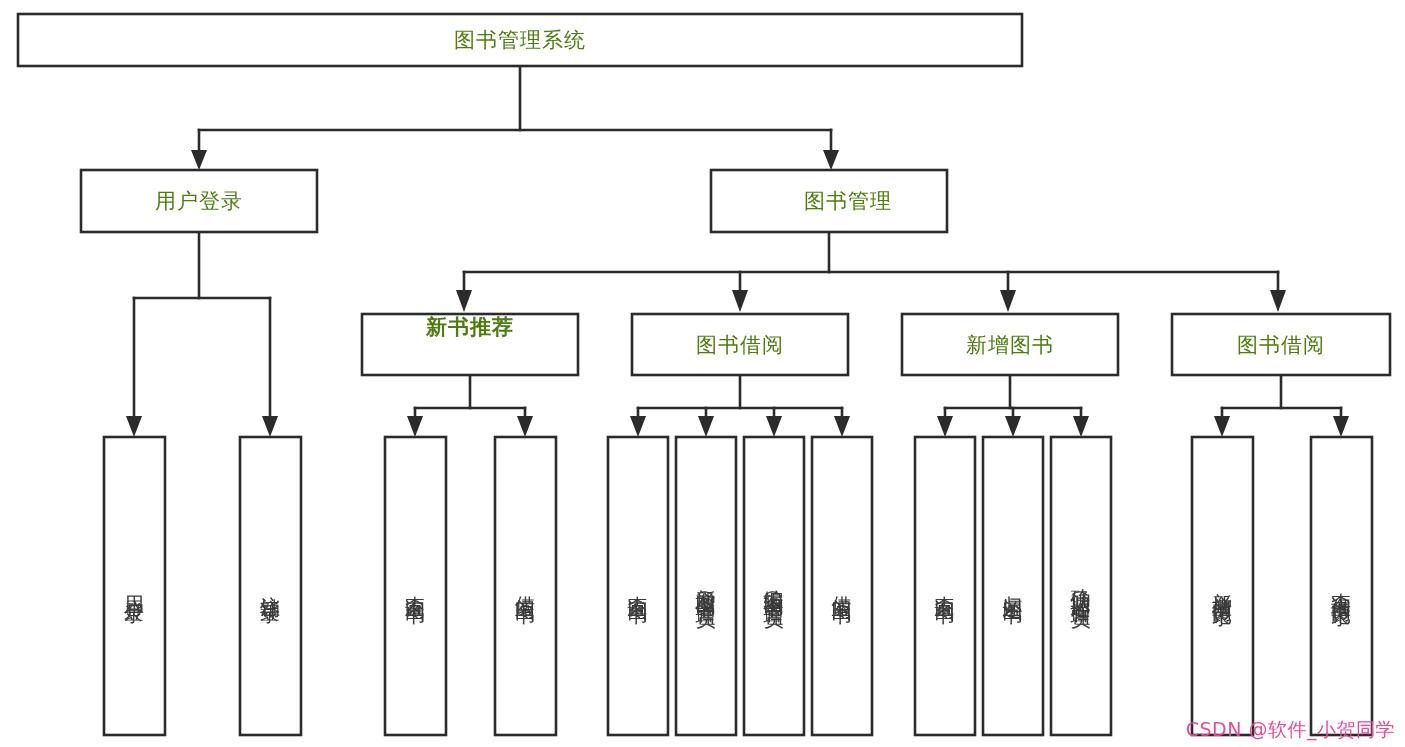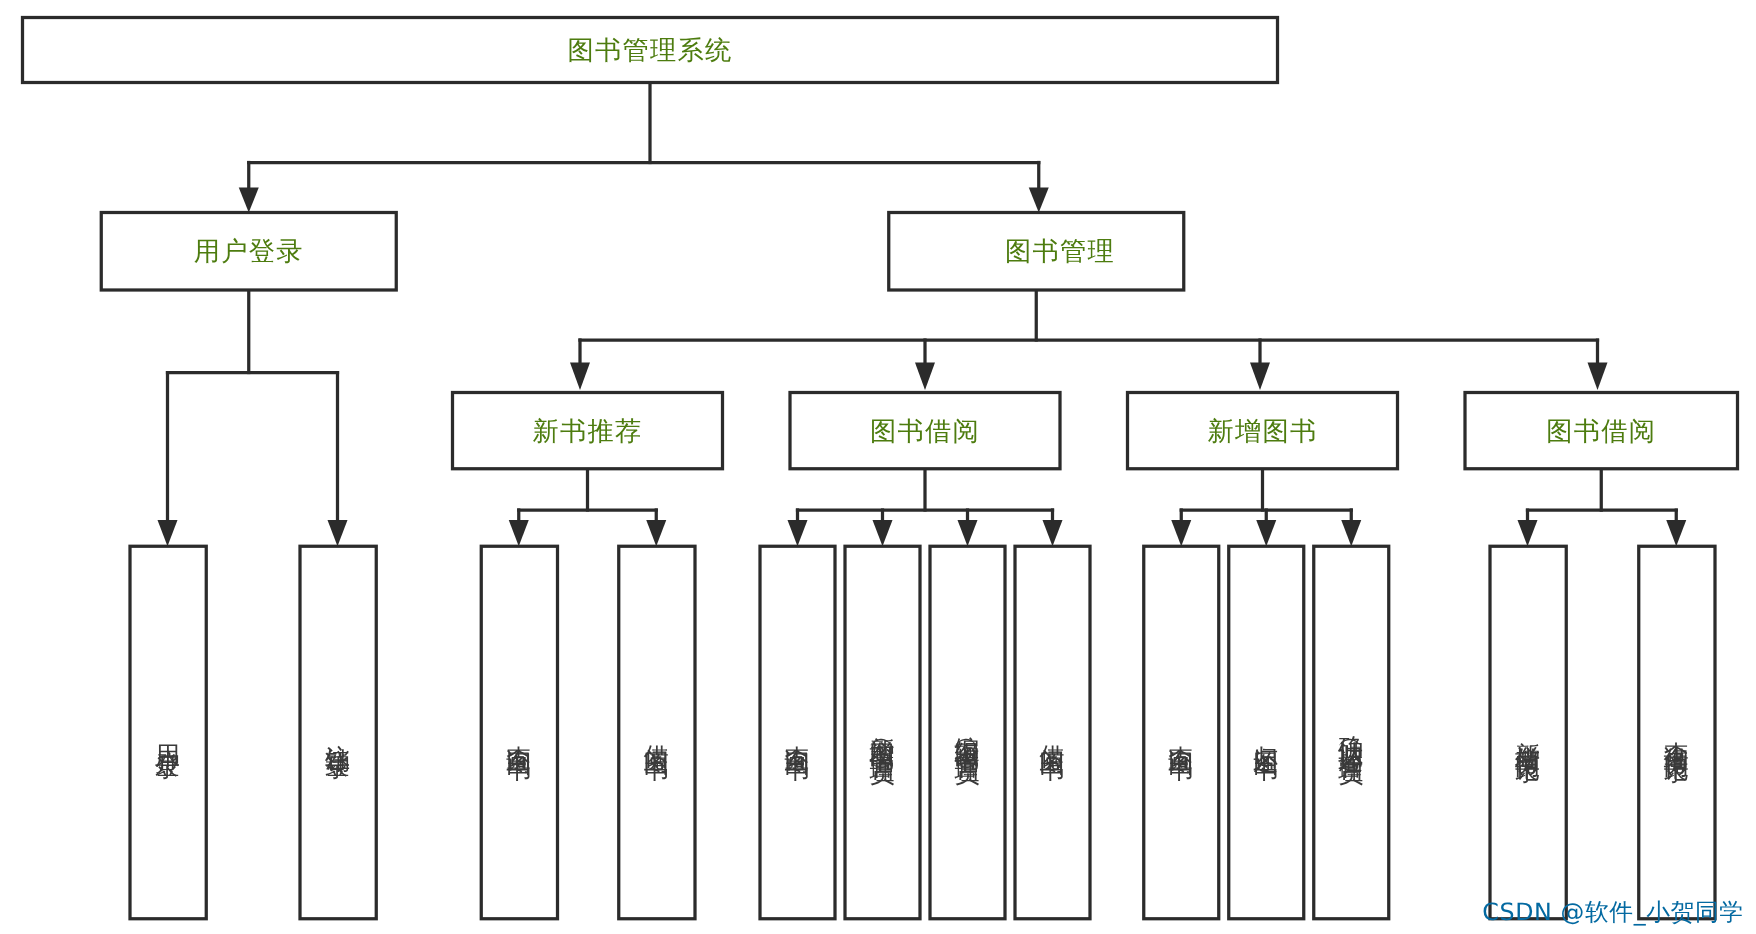--- a/index.html
+++ b/index.html
@@ -32,21 +32,21 @@
     display:flex;align-items:center;justify-content:center;
     pointer-events:none;
   }
   .hlabel{
     font-family:"DejaVu Sans","Liberation Sans",sans-serif;
     font-size:21px;color:#4d7c0f;letter-spacing:1px;white-space:nowrap;
   }
   #watermark{
     position:absolute;right:10px;bottom:4px;
     font-family:"DejaVu Sans","Liberation Sans",sans-serif;
-    font-size:19px;color:#0369a1;letter-spacing:0.5px;white-space:nowrap;
+    font-size:19px;color:#ec4899;letter-spacing:0.5px;white-space:nowrap;
     user-select:none;
   }
 </style>
 </head>
 <body>
 
 <div id="diagram-root">
 
   <svg id="tree-svg" viewBox="0 0 1405 747">
 
@@ -147,21 +147,21 @@
     <span class="hlabel">图书管理系统</span>
   </div>
 
   <div class="hlabel-wrap" style="left:81px;top:170px;width:236px;height:62px;">
     <span class="hlabel">用户登录</span>
   </div>
   <div class="hlabel-wrap" style="left:711px;top:170px;width:236px;height:62px;padding-left:19px;">
     <span class="hlabel">图书管理</span>
   </div>
 
-  <div class="hlabel-wrap" style="left:362px;top:314px;width:216px;height:61px;">
+  <div class="hlabel-wrap" style="left:362px;top:296px;width:216px;height:61px;font-weight:bold;">
     <span class="hlabel">新书推荐</span>
   </div>
   <div class="hlabel-wrap" style="left:632px;top:314px;width:216px;height:61px;">
     <span class="hlabel">图书借阅</span>
   </div>
   <div class="hlabel-wrap" style="left:902px;top:314px;width:216px;height:61px;">
     <span class="hlabel">新增图书</span>
   </div>
   <div class="hlabel-wrap" style="left:1172px;top:314px;width:218px;height:61px;">
     <span class="hlabel">图书借阅</span>

